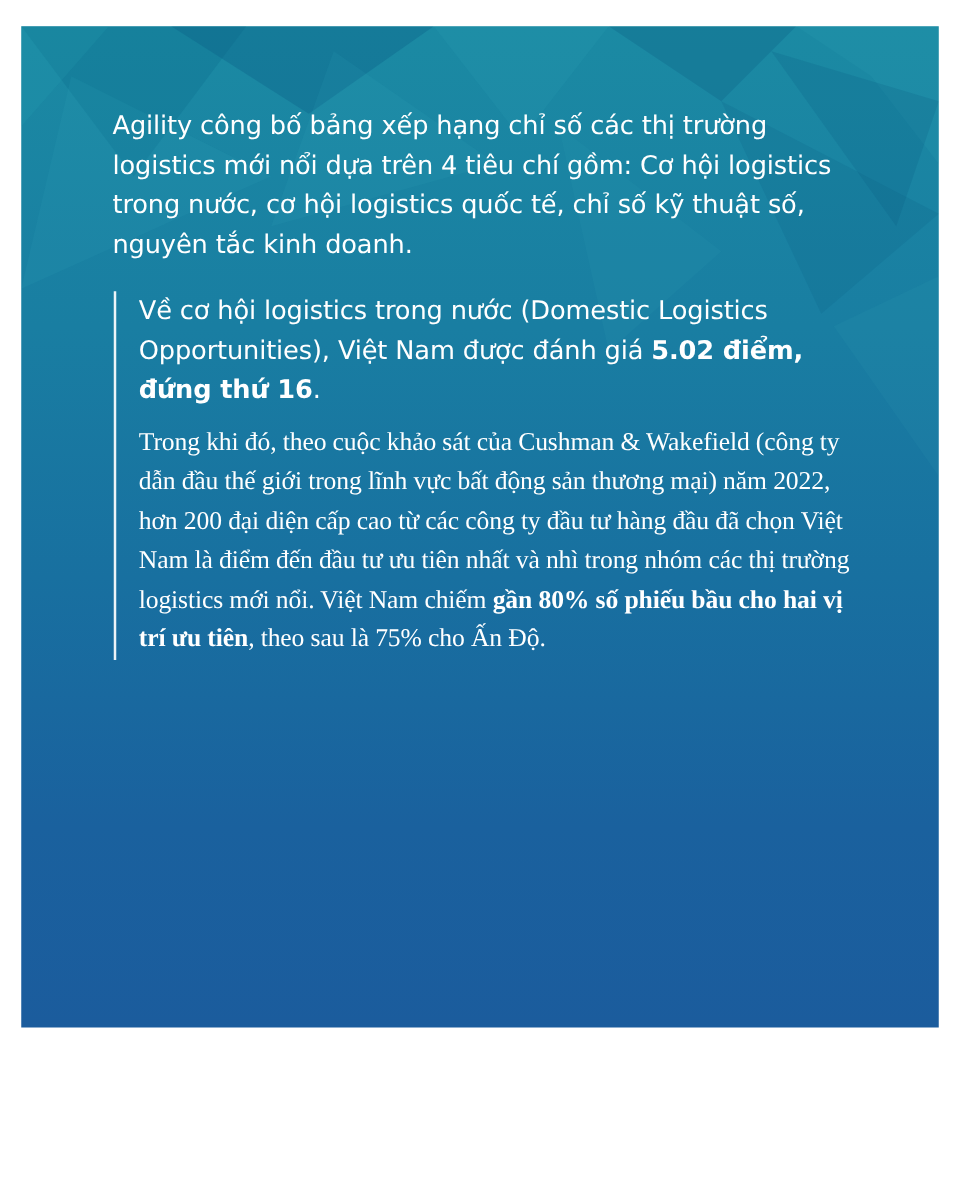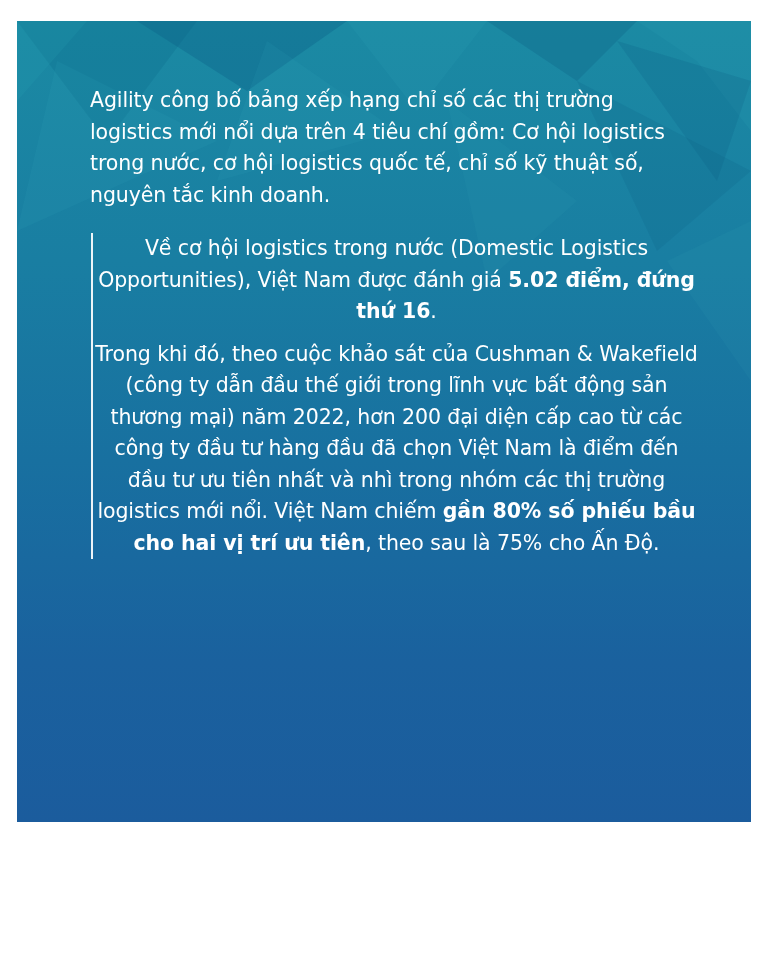--- a/index.html
+++ b/index.html
@@ -36,32 +36,31 @@
     }
     .intro {
       font-size: 20.5px;
       line-height: 31.5px;
       letter-spacing: -0.1px;
       font-weight: normal;
     }
     .quote {
       position: relative;
       margin-top: 22px;
-      padding-left: 0;
+      padding-left: 18px;
       border-left: 2px solid rgba(255,255,255,0.92);
       margin-left: 1px;
-      text-align: center;
     }
     .para {
       font-size: 20.5px;
       line-height: 31.5px;
       letter-spacing: -0.1px;
       margin-bottom: 11px;
     }
-    .para:last-child { margin-bottom: 0; }
+    .para:last-child { margin-bottom: 0; font-family: Liberation Serif, serif; }
     .para b { font-weight: bold; }
   </style>
 </head>
 <body>
 
 <div class="card">
   <svg class="facets" viewBox="0 0 734 922" preserveAspectRatio="none">
     <polygon points="0,0 180,0 90,120" fill="#0f6f90" opacity="0.35"></polygon>
     <polygon points="120,0 330,0 230,70" fill="#0c5f86" opacity="0.35"></polygon>
     <polygon points="330,0 470,0 400,90" fill="#2aa0b6" opacity="0.18"></polygon>

